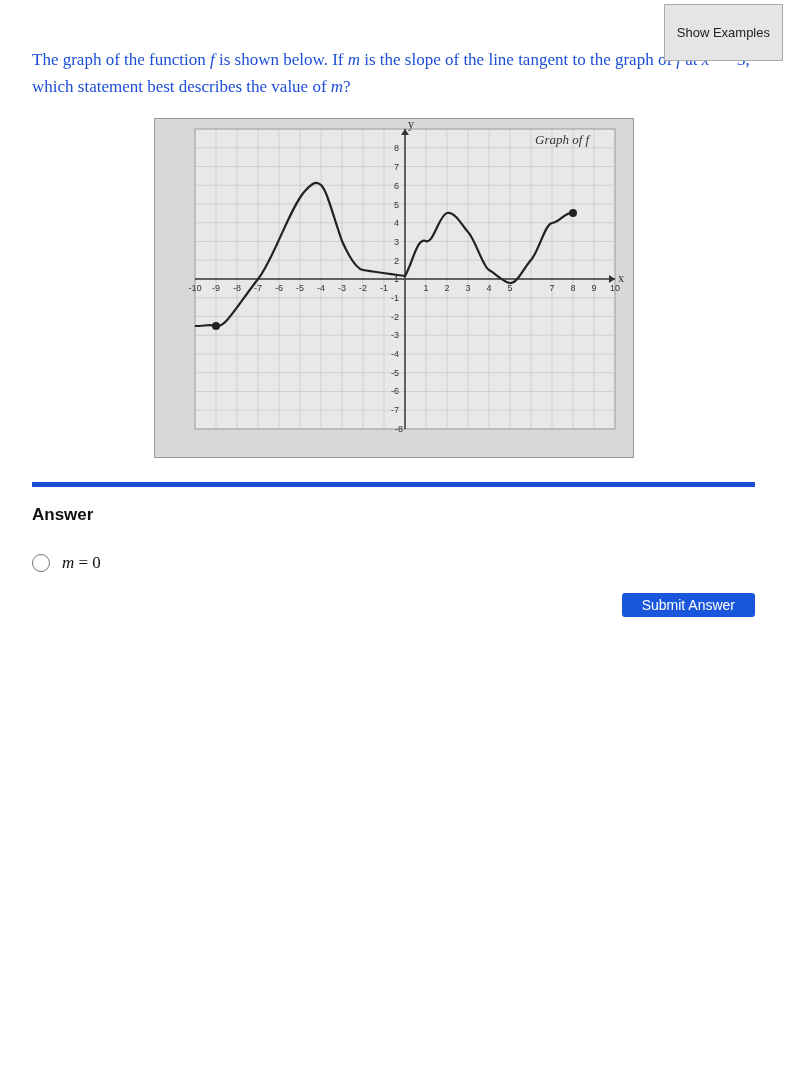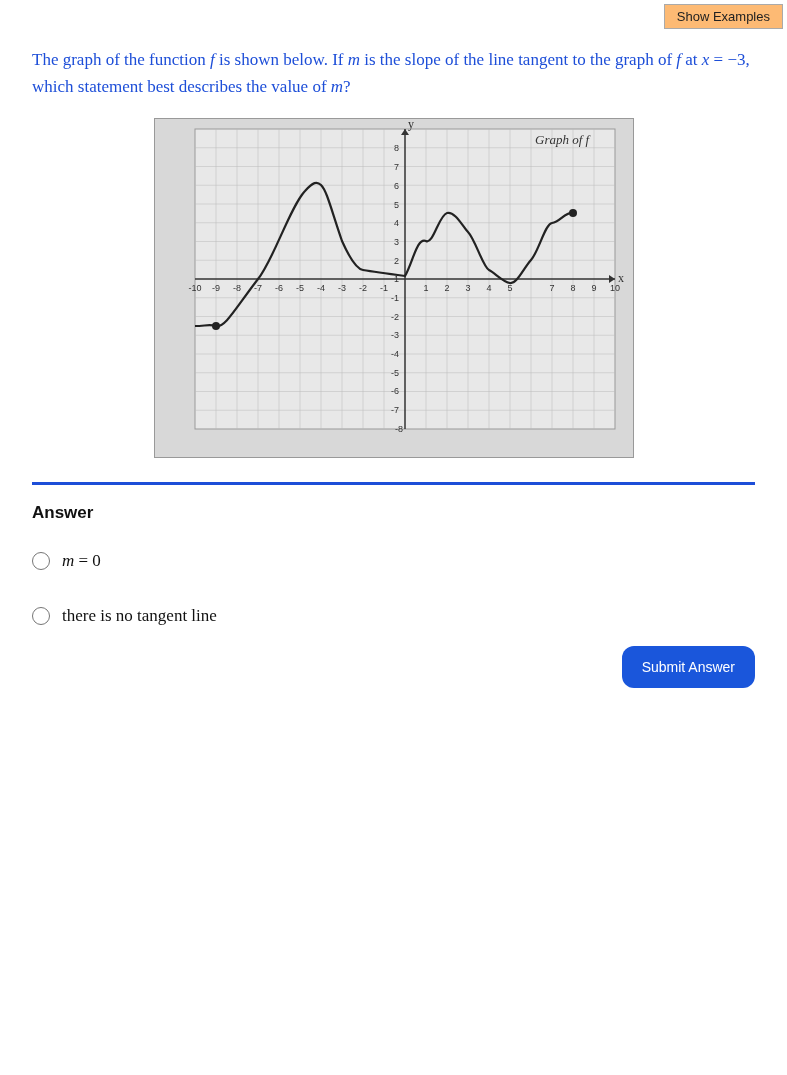--- a/index.html
+++ b/index.html
@@ -13,57 +13,57 @@
       background: #fff;
       width: 787px;
       min-height: 1075px;
       position: relative;
       padding: 16px 32px 32px 32px;
     }
     .show-examples-btn {
       position: absolute;
       top: 4px;
       right: 4px;
-      background: #fdba74;
+      background: #e5e5e5;
       border: 1px solid #aaa;
-      padding: 4px 12px;
+      padding: 20px 12px;
       font-size: 13px;
       font-family: Arial, sans-serif;
       cursor: pointer;
       color: #222;
     }
     .question-text {
       font-size: 17px;
       line-height: 1.6;
       margin-top: 30px;
       margin-bottom: 18px;
       color: #1d4ed8;
       font-family: Georgia, serif;
     }
     .graph-container {
       display: flex;
       justify-content: center;
       margin: 10px 0 24px 0;
     }
     .answer-section {
-      border-top: 3px solid #1d4ed8;
+      border-top: 5px solid #1d4ed8;
       padding-top: 18px;
       margin-top: 8px;
     }
     .answer-label {
       font-weight: bold;
       font-size: 17px;
       margin-bottom: 18px;
       font-family: Arial, sans-serif;
       color: #111;
     }
     .options-row {
       display: flex;
       flex-direction: column;
-      gap: 15px;
+      gap: 8px;
     }
     .option-item {
       display: flex;
       align-items: center;
       gap: 12px;
       padding: 10px 0;
       font-size: 17px;
       color: #111;
       font-family: Georgia, serif;
       cursor: pointer;
@@ -73,25 +73,25 @@
       height: 18px;
       cursor: pointer;
       accent-color: #333;
     }
     .submit-btn {
       position: absolute;
       right: 32px;
       background: #1a56db;
       color: #fff;
       border: none;
-      padding: 13px 20px;
+      padding: 4px 20px;
       font-size: 14px;
       font-family: Arial, sans-serif;
       cursor: pointer;
-      border-radius: 12px;
+      border-radius: 3px;
     }
     .submit-row {
       display: flex;
       justify-content: flex-end;
       margin-top: 10px;
     }
   </style>
 </head>
 <body>
 
@@ -237,24 +237,20 @@
       <label class="option-item">
         <input type="radio" name="answer" style="">
         <span><em>m</em> = 0</span>
       </label>
 
 
 
 
 
 
-      <label class="option-item">
-        <input type="radio" name="answer" style="">
-        <span>there is no tangent line</span>
-      </label>
 
     </div>
 
     <div class="submit-row">
       <button class="submit-btn">Submit Answer</button>
     </div>
   </div>
 
 </div>
 

